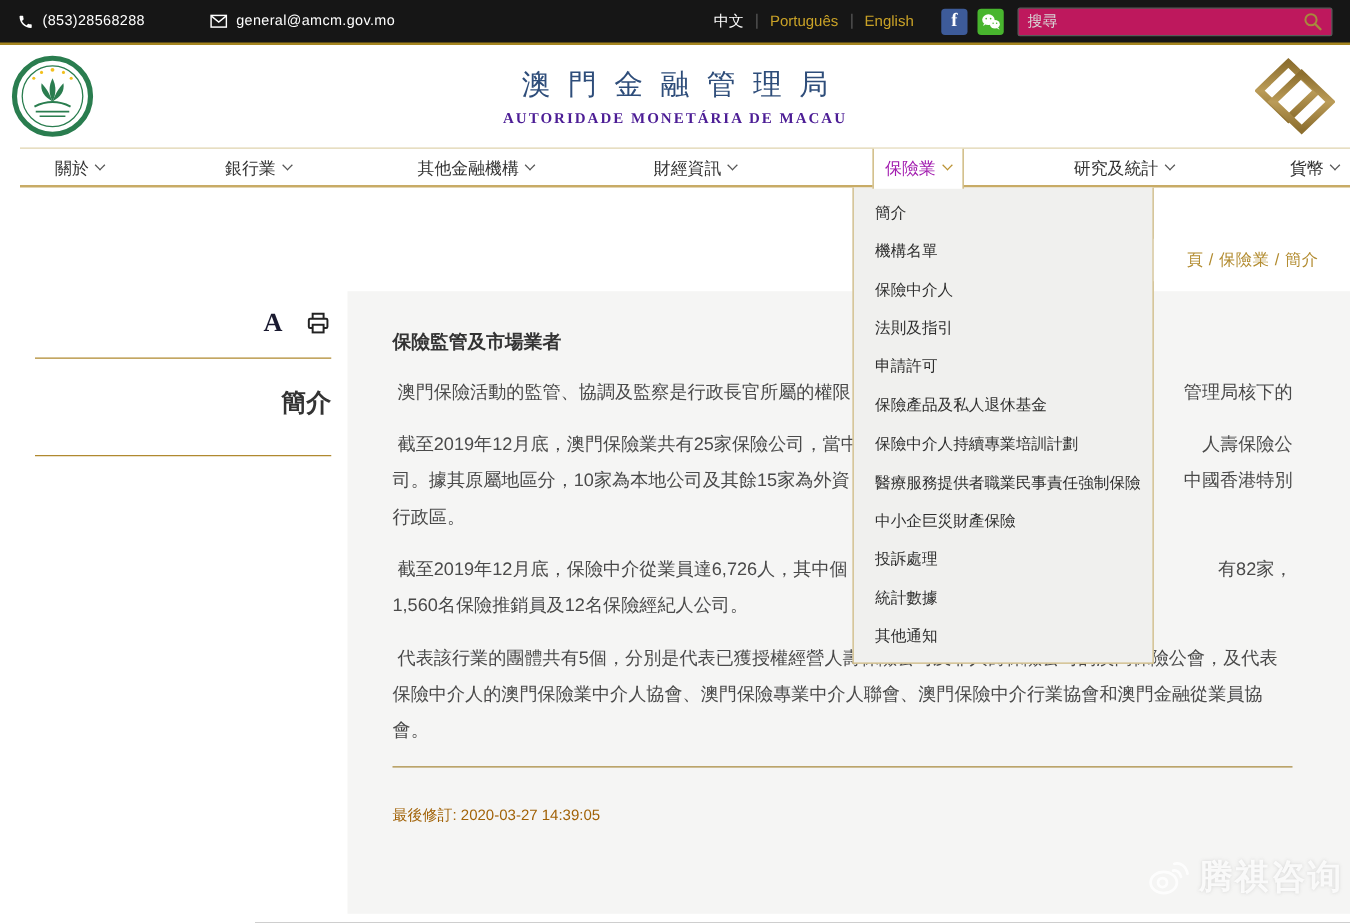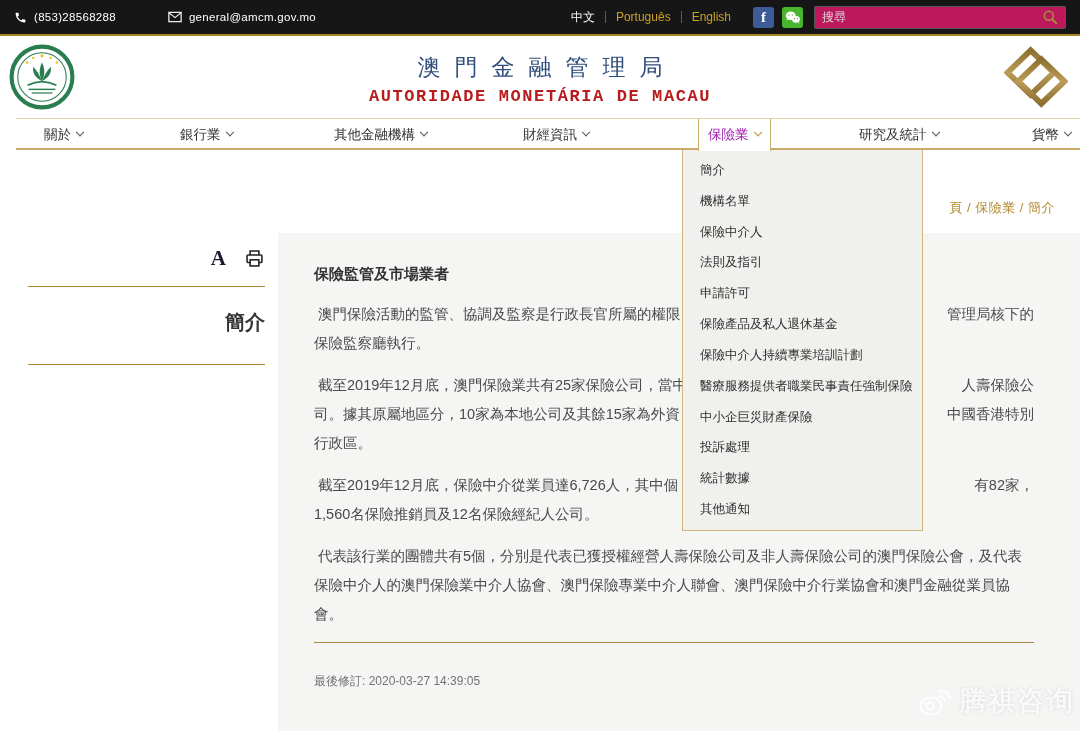--- a/index.html
+++ b/index.html
@@ -28,21 +28,21 @@
   .search{width:252px;height:23px;border:1px solid #5a5a5a;border-radius:2px;background:#be185d;
     display:flex;align-items:center;padding:0 7px;margin-left:11px;}
   .search input{flex:1;background:transparent;border:none;outline:none;color:#ddd;font-size:12px;}
   .search input::placeholder{color:#d8d8d8;}
 
   
   .masthead{position:absolute;left:0;top:38px;width:1080px;height:80px;background:#fff;}
   .seal{position:absolute;left:9px;top:6px;width:66px;height:66px;cursor:pointer;}
   .titles{position:absolute;left:50%;top:14px;transform:translateX(-50%);text-align:center;white-space:nowrap;}
   .title-zh{font-family:"Liberation Serif",serif;font-size:23px;color:var(--navy);letter-spacing:14px;padding-left:14px;}
-  .title-pt{font-family:Liberation Mono, monospace;font-weight:bold;font-size:17px;color:#b91c1c;letter-spacing:1.6px;margin-top:4px;}
+  .title-pt{font-family:Liberation Serif, serif;font-weight:bold;font-size:12px;color:#4c1d95;letter-spacing:1.6px;margin-top:4px;}
   .amcm-logo{position:absolute;right:12px;top:8px;cursor:pointer;}
 
   
   .mainnav{position:absolute;left:16px;top:118px;width:1080px;height:32px;background:#fff;
     border-top:1px solid #e0d4ae;border-bottom:2px solid var(--tan);}
   .nav-item{position:absolute;top:1px;height:29px;display:flex;align-items:center;gap:6px;
     font-size:13.5px;color:#333;cursor:pointer;white-space:nowrap;}
   .chev{width:6px;height:6px;border-right:1.6px solid #555;border-bottom:1.6px solid #555;
     transform:rotate(45deg) translate(-2px,-2px);display:inline-block;}
   .nav-item.active{top:0;height:32px;z-index:26;background:#fff;color:#a21caf;
@@ -74,21 +74,21 @@
 
   
   .panel{position:absolute;left:278px;top:233px;right:0;height:498px;background:var(--panel);
     padding:30px 46px 0 36px;color:#4a4a4a;}
   .content-title{font-size:15px;font-weight:bold;color:#333;line-height:22px;margin-bottom:15px;}
   .para{margin-bottom:13px;font-size:14.5px;}
   .pline{display:flex;justify-content:space-between;height:29px;line-height:29px;}
   .pline span{white-space:pre;}
   .para.flow{line-height:29px;white-space:pre-wrap;}
   .content-rule{border:none;border-top:1px solid #a8893d;margin-top:12px;}
-  .modified{margin-top:30px;font-size:12px;color:#737373;}
+  .modified{margin-top:30px;font-size:12px;color:#a16207;}
 
   
   .watermark{position:absolute;right:5px;top:683px;z-index:40;display:flex;align-items:center;gap:6px;
     color:rgba(255,255,255,.82);font-size:27px;font-weight:bold;letter-spacing:2px;
     text-shadow:0 0 3px rgba(120,120,120,.25);}
 </style>
 </head>
 <body>
 
 <div class="page">
@@ -252,24 +252,20 @@
   </aside>
 
   <main class="panel">
     <h3 class="content-title">保險監管及市場業者</h3>
     <div id="paragraphs">
         <div class="para">
           <div class="pline">
             <span> 澳門保險活動的監管、協調及監察是行政長官所屬的權限</span>
             <span>管理局核下的</span>
           </div>
-          <div class="pline">
-            <span>保險監察廳執行。</span>
-            <span></span>
-          </div>
         </div>
         <div class="para">
           <div class="pline">
             <span> 截至2019年12月底，澳門保險業共有25家保險公司，當中</span>
             <span>人壽保險公</span>
           </div>
           <div class="pline">
             <span>司。據其原屬地區分，10家為本地公司及其餘15家為外資</span>
             <span>中國香港特別</span>
           </div>

